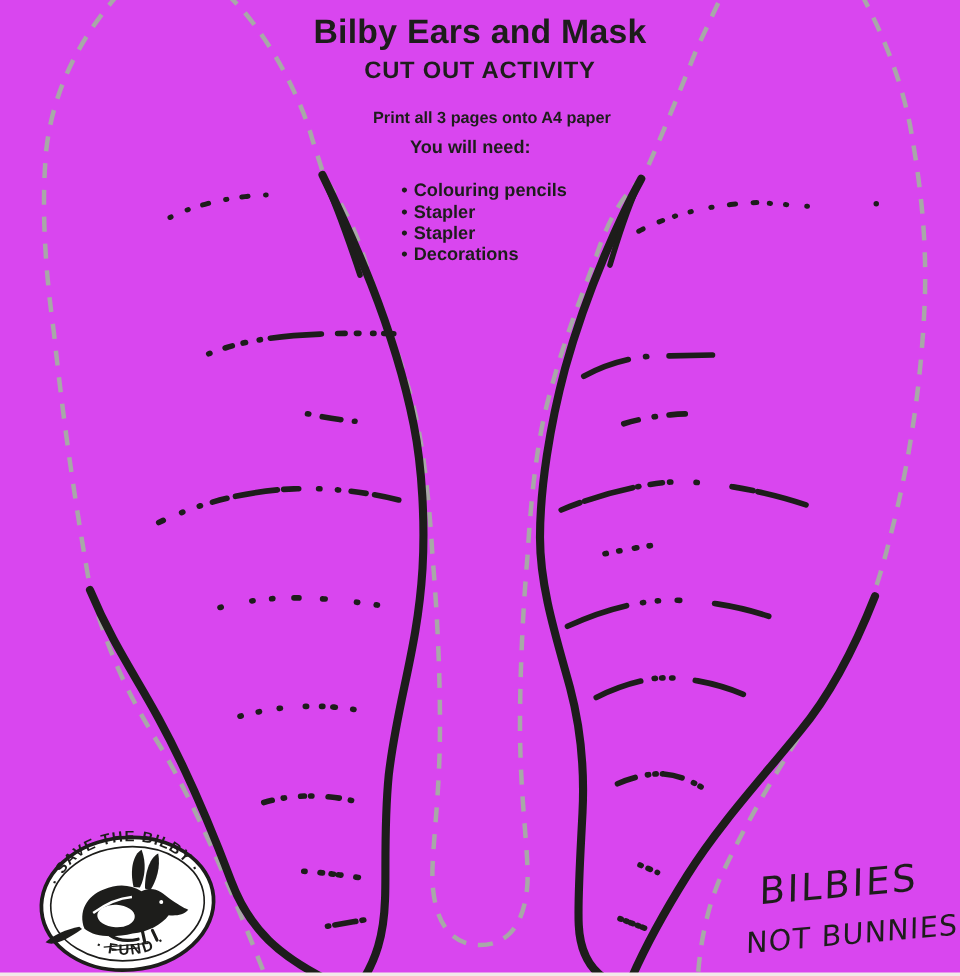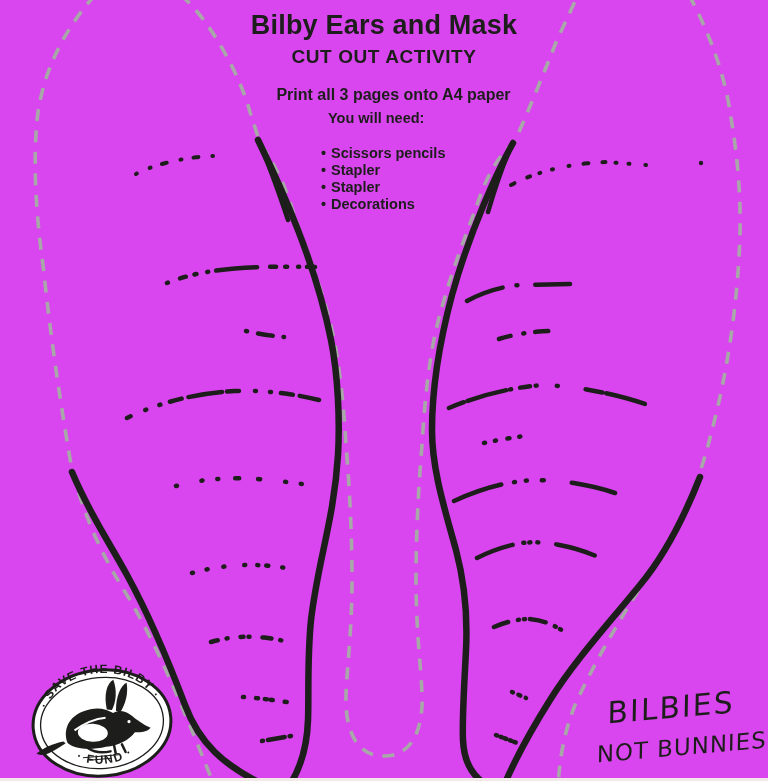--- a/index.html
+++ b/index.html
@@ -3,21 +3,21 @@
 <meta charset="utf-8">
 <style>
   html,body{margin:0;padding:0;background:#ffffff;}
   .canvas{
     position:relative;width:768px;height:781px;overflow:hidden;background:#d946ef;
     font-family:"Liberation Sans", sans-serif;color:#1d1d1b;
   }
   .hdr{position:absolute;left:0;right:0;text-align:center;white-space:nowrap;}
   .title{top:10px;font-size:27px;font-weight:bold;letter-spacing:.2px;}
   .subtitle{top:46px;font-size:19px;font-weight:600;letter-spacing:.6px;}
-  .instruction{top:86px;font-size:16px;font-weight:600;padding-left:19px;}
+  .instruction{top:86px;font-size:13px;font-weight:600;padding-left:19px;}
   .materials{position:absolute;left:321px;top:110px;font-size:14.5px;font-weight:600;line-height:17px;}
   .materials .mhead{margin:0 0 18px 7px;}
   .mitem{display:flex;align-items:baseline;}
   .mitem .bullet{width:10px;}
   svg{position:absolute;left:0;top:0;}
   .bottom-strip{position:absolute;left:0;right:0;bottom:0;height:3px;background:#f3e9e9;}
   .scrawl{font-family:"DejaVu Sans", sans-serif;}
 </style>
 </head>
 <body>
@@ -25,21 +25,21 @@
 <div class="canvas">
 
   <div class="hdr title">Bilby Ears and Mask</div>
   <div class="hdr subtitle">CUT OUT ACTIVITY</div>
   <div class="hdr instruction">Print all 3 pages onto A4 paper</div>
 
   <div class="materials">
     <div class="mhead">You will need:</div>
     <div class="mitem">
       <span class="bullet">•</span>
-      <span>Scissors pencils</span>
+      <span>Colouring pencils</span>
     </div>
     <div class="mitem">
       <span class="bullet">•</span>
       <span>Stapler</span>
     </div>
     <div class="mitem">
       <span class="bullet">•</span>
       <span>Stapler</span>
     </div>
     <div class="mitem">

